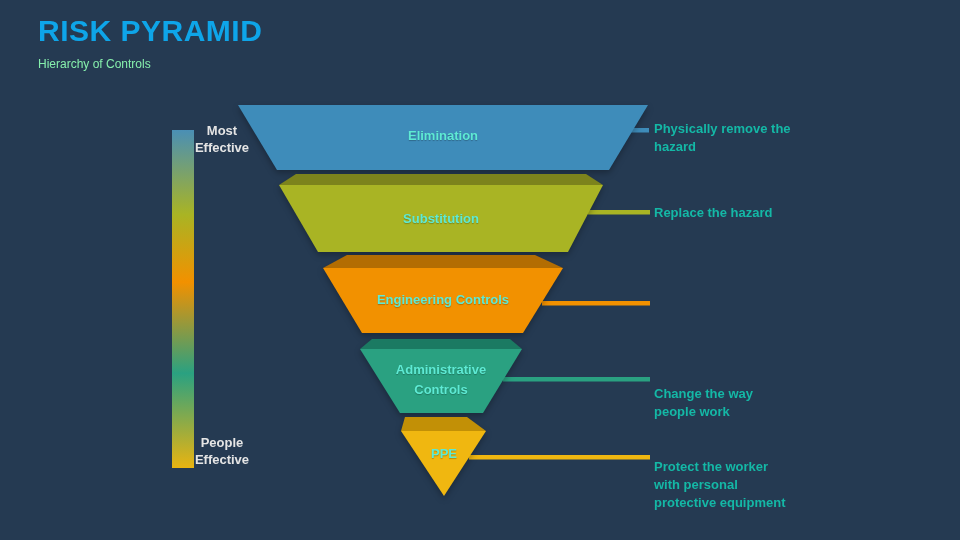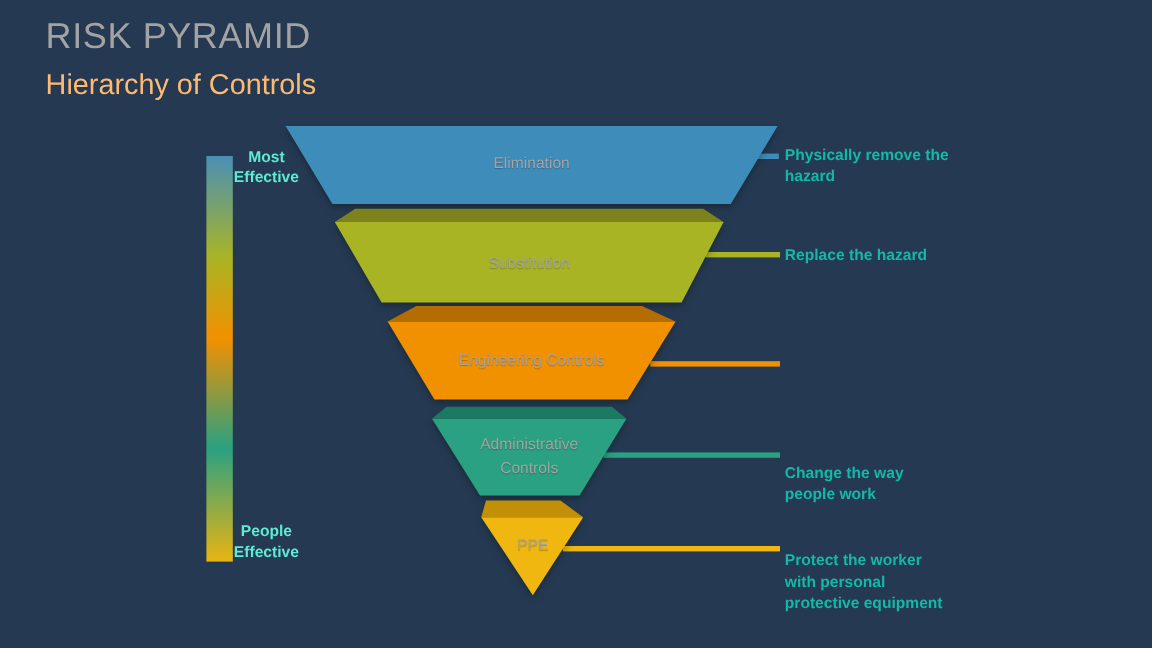--- a/index.html
+++ b/index.html
@@ -6,40 +6,40 @@
   .slide{
     position:relative;
     width:960px;height:540px;
     background:#253A52;
     overflow:hidden;
     font-family:"Liberation Sans", sans-serif;
     color:#FFFFFF;
   }
   .title{
     position:absolute;left:38px;top:14px;
-    font-size:30px;font-weight:400;letter-spacing:.5px;
-    color:#a3a3a3;
+    font-size:30px;font-weight:700;letter-spacing:.5px;
+    color:#0ea5e9;
   }
   .subtitle{
     position:absolute;left:38px;top:57px;
-    font-size:24px;font-weight:400;
-    color:#fdba74;
+    font-size:12px;font-weight:400;
+    color:#86efac;
   }
   .diagram-svg{position:absolute;left:0;top:0;}
   .funnel polygon{stroke:none;}
   .shadowed{filter:drop-shadow(0 3px 3px rgba(0,0,0,0.28));}
   .level-label{
     position:absolute;text-align:center;
-    font-size:13px;font-weight:400;color:#a3a3a3;
+    font-size:13px;font-weight:700;color:#5eead4;
     line-height:20px;
     text-shadow:0 1px 1px rgba(0,0,0,.25);
   }
   .scale-label{
     position:absolute;width:80px;text-align:center;
-    font-size:13px;font-weight:700;color:#5eead4;
+    font-size:13px;font-weight:700;color:#e5e5e5;
     line-height:17px;
   }
   .desc{
     position:absolute;left:654px;width:180px;
     font-size:13px;font-weight:700;color:#14b8a6;
     line-height:18px;
   }
   .desc .line{white-space:nowrap;}
 </style>
 </head>

